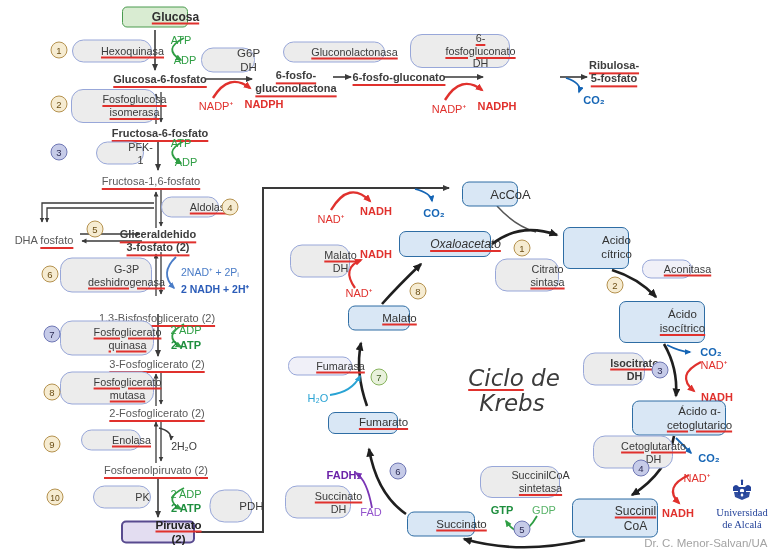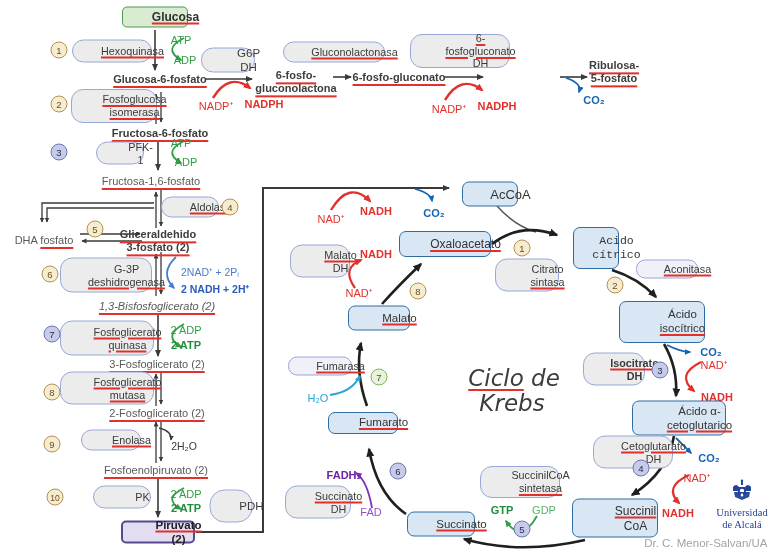--- a/index.html
+++ b/index.html
@@ -181,21 +181,21 @@
 3-fosfato (2)</div>
 
   <div class="num c-tan" style="left:50px;top:274px;">6</div>
   <div class="box ebox" style="left:106px;top:275px;width:92px;height:35px;">
     <span>G-3P</span>
     <span class="rl2">deshidrogenasa</span>
   </div>
   <div class="tl blu1" style="left:181px;top:272px;font-size:10.5px;">2NAD⁺ + 2Pᵢ</div>
   <div class="tl blu2" style="left:181px;top:289px;font-size:10.5px;">2 NADH + 2H⁺</div>
 
-  <div class="t metg rl" style="left:157px;top:306px;font-style:italic;">1,3-Bisfosfoglicerato (2)</div>
+  <div class="t metg rl" style="left:157px;top:318px;">1,3-Bisfosfoglicerato (2)</div>
 
   <div class="num c-blue" style="left:52px;top:334px;">7</div>
   <div class="box ebox" style="left:107px;top:338px;width:94px;height:35px;">
     <span class="rl2">Fosfoglicerato</span>
     <span class="rl2">quinasa</span>
   </div>
   <div class="t green" style="left:186px;top:330px;">2 ADP</div>
   <div class="t greenb" style="left:186px;top:345px;">2 ATP</div>
 
   <div class="t metg rl" style="left:157px;top:364px;">3-Fosfoglicerato (2)</div>
@@ -254,36 +254,36 @@
 5-fosfato</div>
   <div class="t blueb" style="left:594px;top:100px;">CO₂</div>
 
   <div class="t red" style="left:331px;top:218px;">NAD⁺</div>
   <div class="t redb" style="left:376px;top:211px;">NADH</div>
   <div class="t blueb" style="left:434px;top:213px;">CO₂</div>
   <div class="box mbox" style="left:490px;top:194px;width:56px;height:25px;font-size:13px;">
       <span>AcCoA</span>
     </div>
 
-  <div class="box mbox" style="left:445px;top:244px;width:92px;height:26px;font-size:12px;">
+  <div class="box mbox" style="left:445px;top:244px;width:92px;height:26px;font-size:12px;font-style:italic;">
       <span class="rl2">Oxaloacetato</span>
     </div>
 
   <div class="num c-tan" style="left:522px;top:248px;">1</div>
   <div class="box ebox" style="left:527px;top:275px;width:64px;height:33px;">
     <span>Citrato</span>
     <span class="rl2">sintasa</span>
   </div>
 
-  <div class="box mbox" style="left:596px;top:248px;width:46px;height:42px;font-family:Liberation Mono, monospace;">
+  <div class="box mbox" style="left:596px;top:248px;width:66px;height:42px;">
     <span>Acido</span>
     <span>cítrico</span>
   </div>
 
-  <div class="box ebox-sm" style="left:667px;top:269px;width:62px;height:19px;">
+  <div class="box ebox-sm" style="left:667px;top:269px;width:50px;height:19px;">
       <span class="rl2">Aconitasa</span>
     </div>
   <div class="num c-tan" style="left:615px;top:285px;">2</div>
 
   <div class="box mbox" style="left:662px;top:322px;width:86px;height:42px;">
     <span>Ácido</span>
     <span class="rl2">isocítrico</span>
   </div>
 
   <div class="box ebox" style="left:614px;top:369px;width:62px;height:33px;font-weight:bold;">

